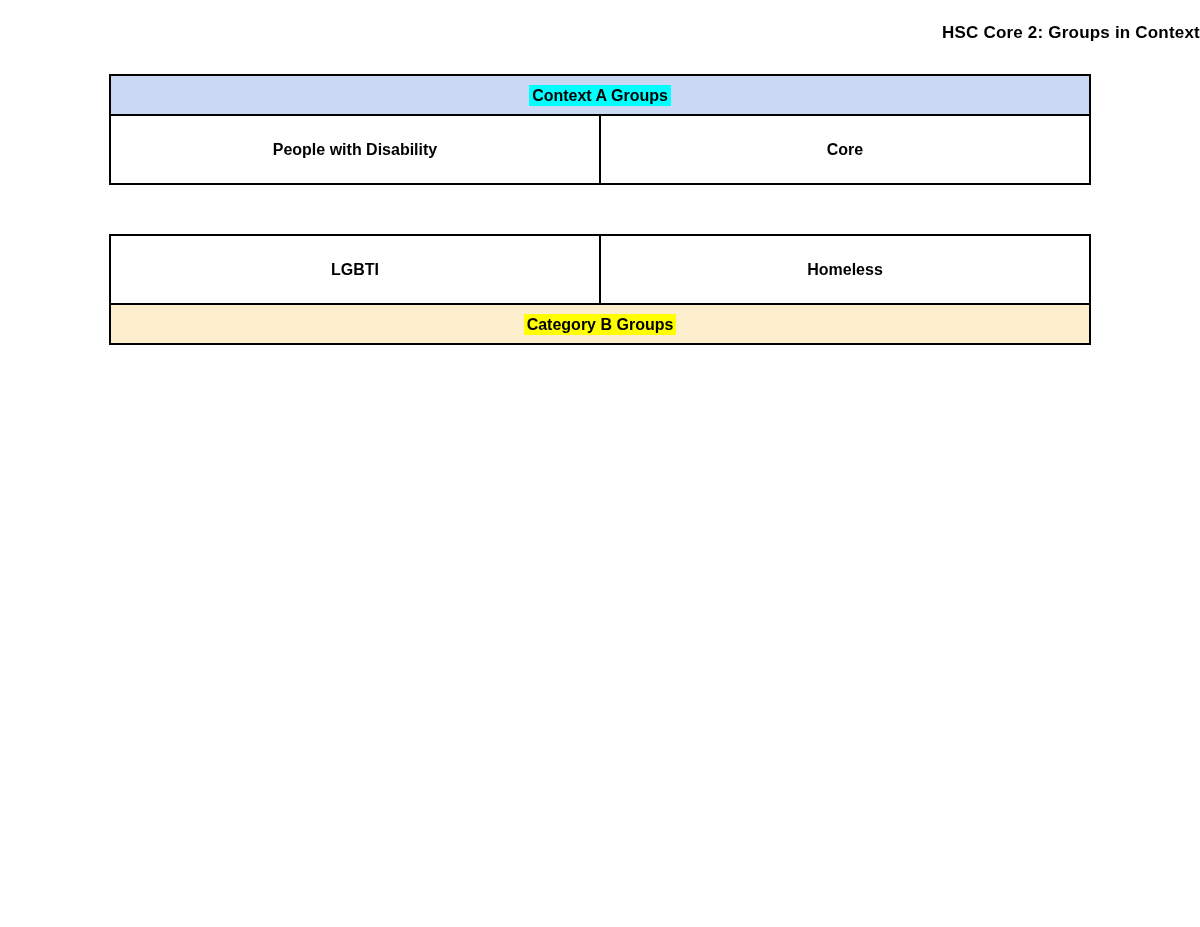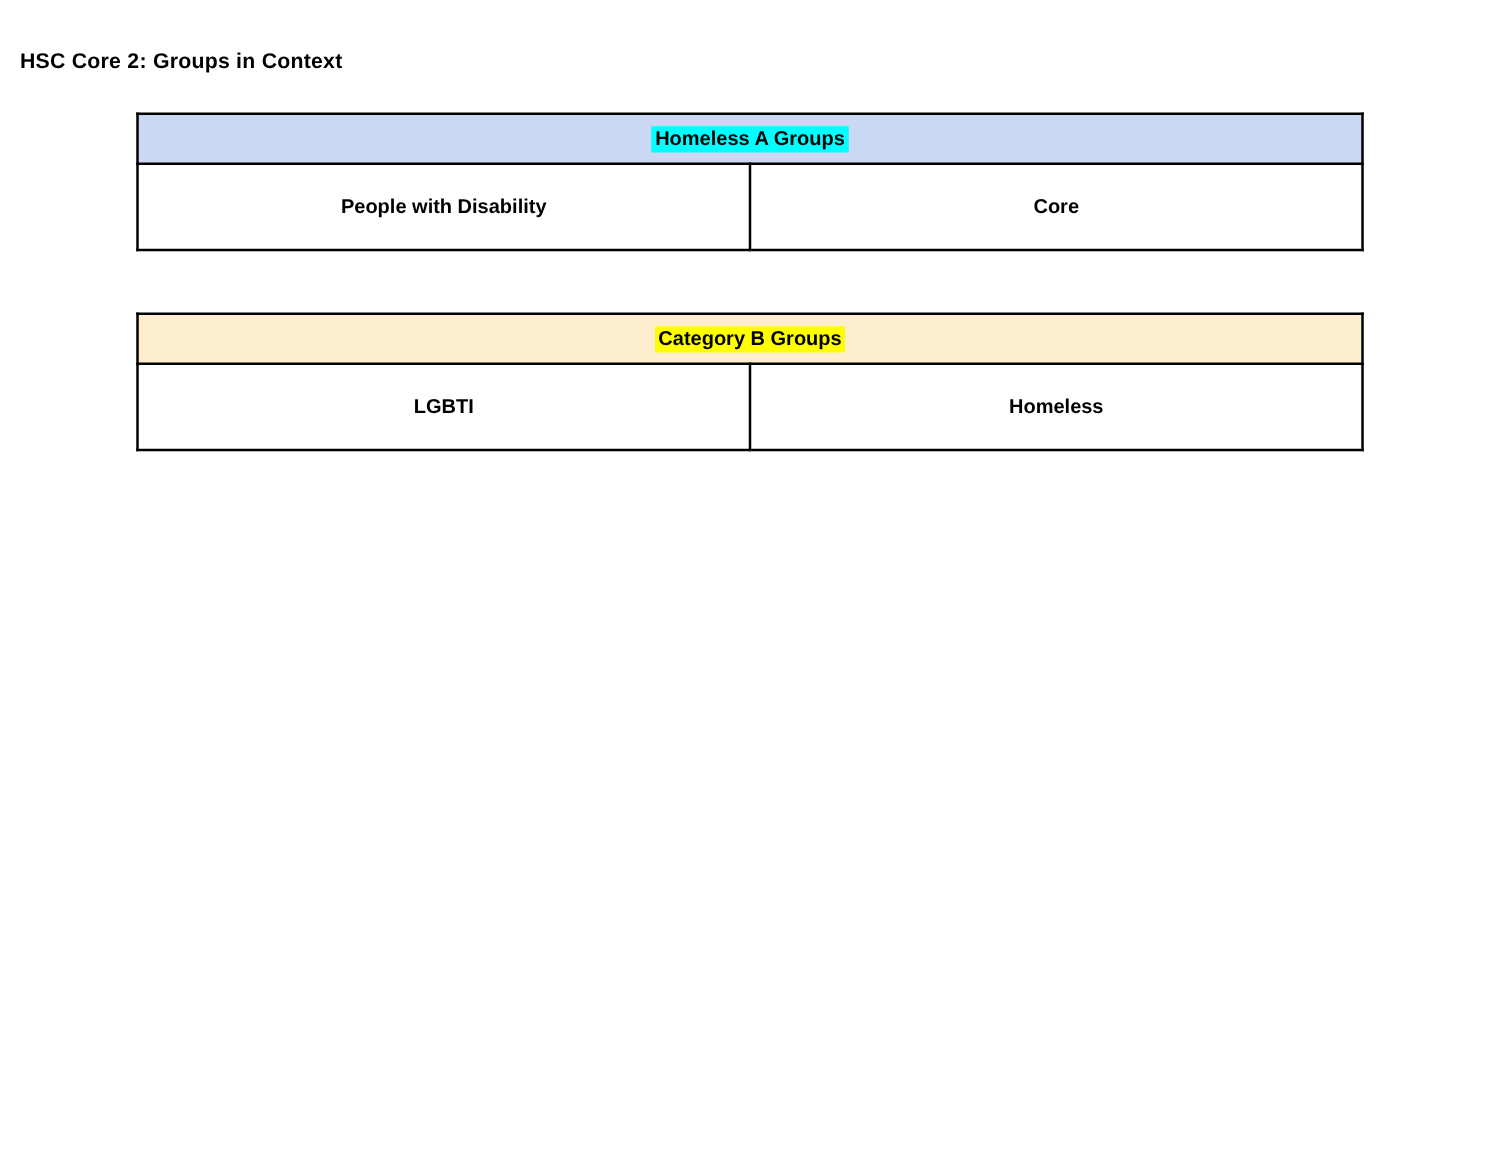--- a/index.html
+++ b/index.html
@@ -11,23 +11,23 @@
     font-family: "Liberation Sans", sans-serif;
     color: #000000;
   }
   .page {
     width: 1200px;
     height: 927px;
     position: relative;
     box-sizing: border-box;
   }
   .doc-title {
-    margin: 16px;
+    margin: 0;
     padding-top: 24px;
-    text-align: left;
+    text-align: right;
     font-size: 17px;
     font-weight: bold;
     line-height: 18px;
     letter-spacing: 0.2px;
   }
   table.group-table {
     border-collapse: collapse;
     width: 982px;
     margin: 0 auto;
     table-layout: fixed;
@@ -64,37 +64,37 @@
 <body>
 
 <div class="page">
 
   <h1 class="doc-title">HSC Core 2: Groups in Context</h1>
 
   <table class="group-table">
     <tbody>
       <tr>
         <th colspan="2" style="background-color: rgb(202, 216, 243);">
-          <span class="hl" style="background-color: rgb(0, 255, 255);">Homeless A Groups</span>
+          <span class="hl" style="background-color: rgb(0, 255, 255);">Context A Groups</span>
         </th>
       </tr>
       <tr>
         <td>People with Disability</td>
         <td>Core</td>
       </tr>
     </tbody>
   </table>
 
   <table class="group-table">
     <tbody>
       <tr>
+        <td>LGBTI</td>
+        <td>Homeless</td>
+      </tr>
+      <tr>
         <th colspan="2" style="background-color: rgb(253, 239, 205);">
           <span class="hl" style="background-color: rgb(255, 255, 0);">Category B Groups</span>
         </th>
-      </tr>
-      <tr>
-        <td>LGBTI</td>
-        <td>Homeless</td>
       </tr>
     </tbody>
   </table>
 
 </div>
 
 </body></html>

